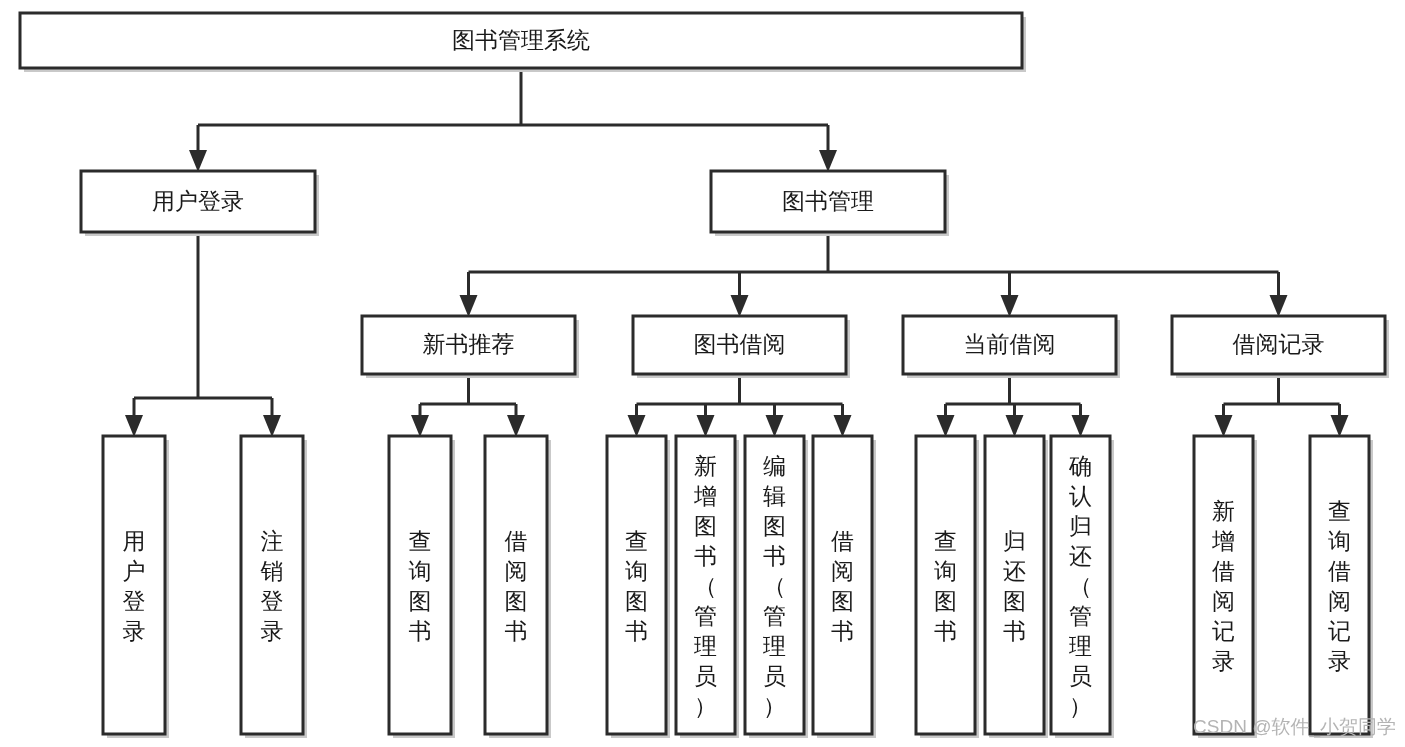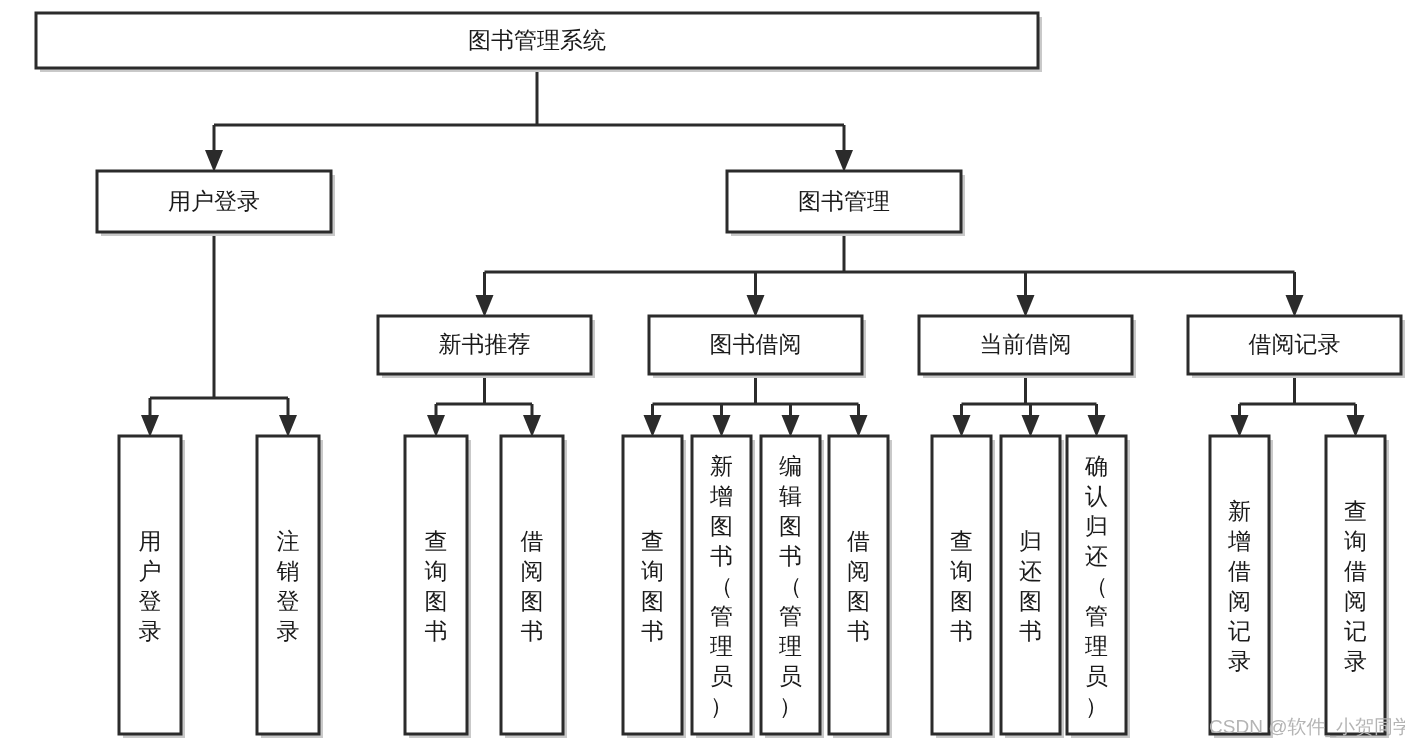--- a/index.html
+++ b/index.html
@@ -12,21 +12,20 @@
     width: 1405px;
     height: 747px;
     font-family: "Liberation Sans", "DejaVu Sans", sans-serif;
     overflow: hidden;
     position: relative;
   }
   #diagram-root {
     position: relative;
     width: 1269px;
     height: 747px;
-    margin-left: 16px;
   }
   svg.diagram-canvas {
     position: absolute;
     left: 0;
     top: 0;
     width: 1405px;
     height: 747px;
     display: block;
   }
   .node-box {

